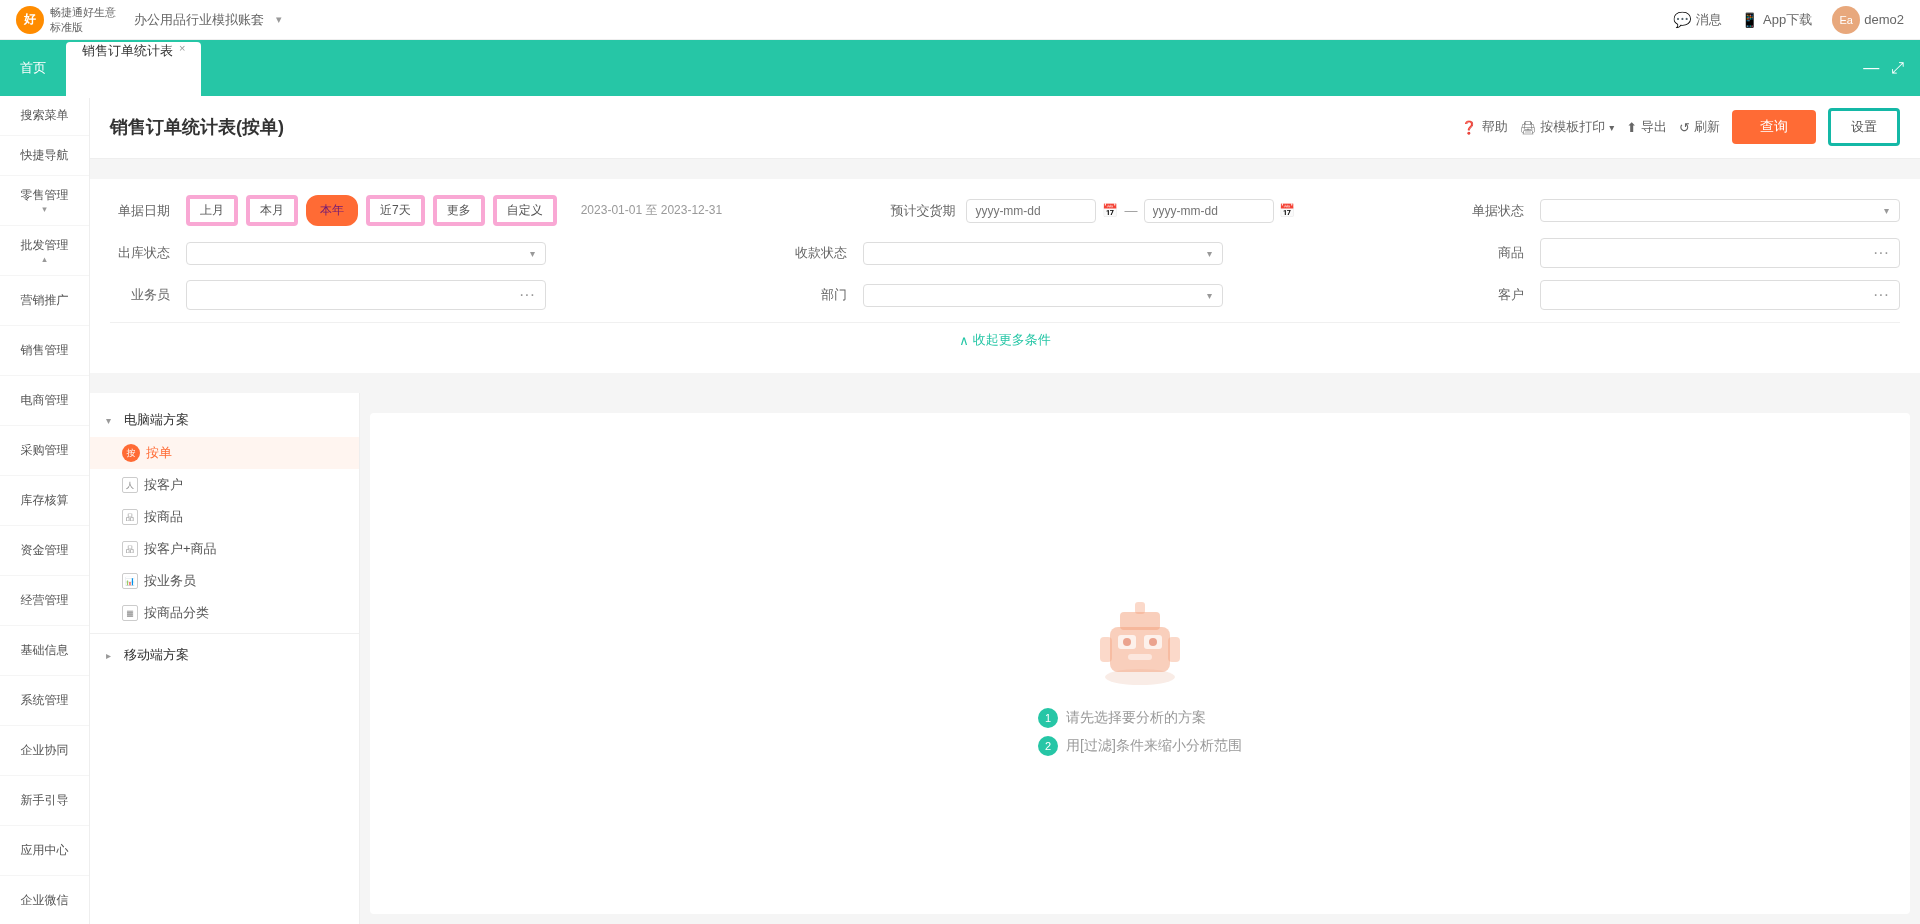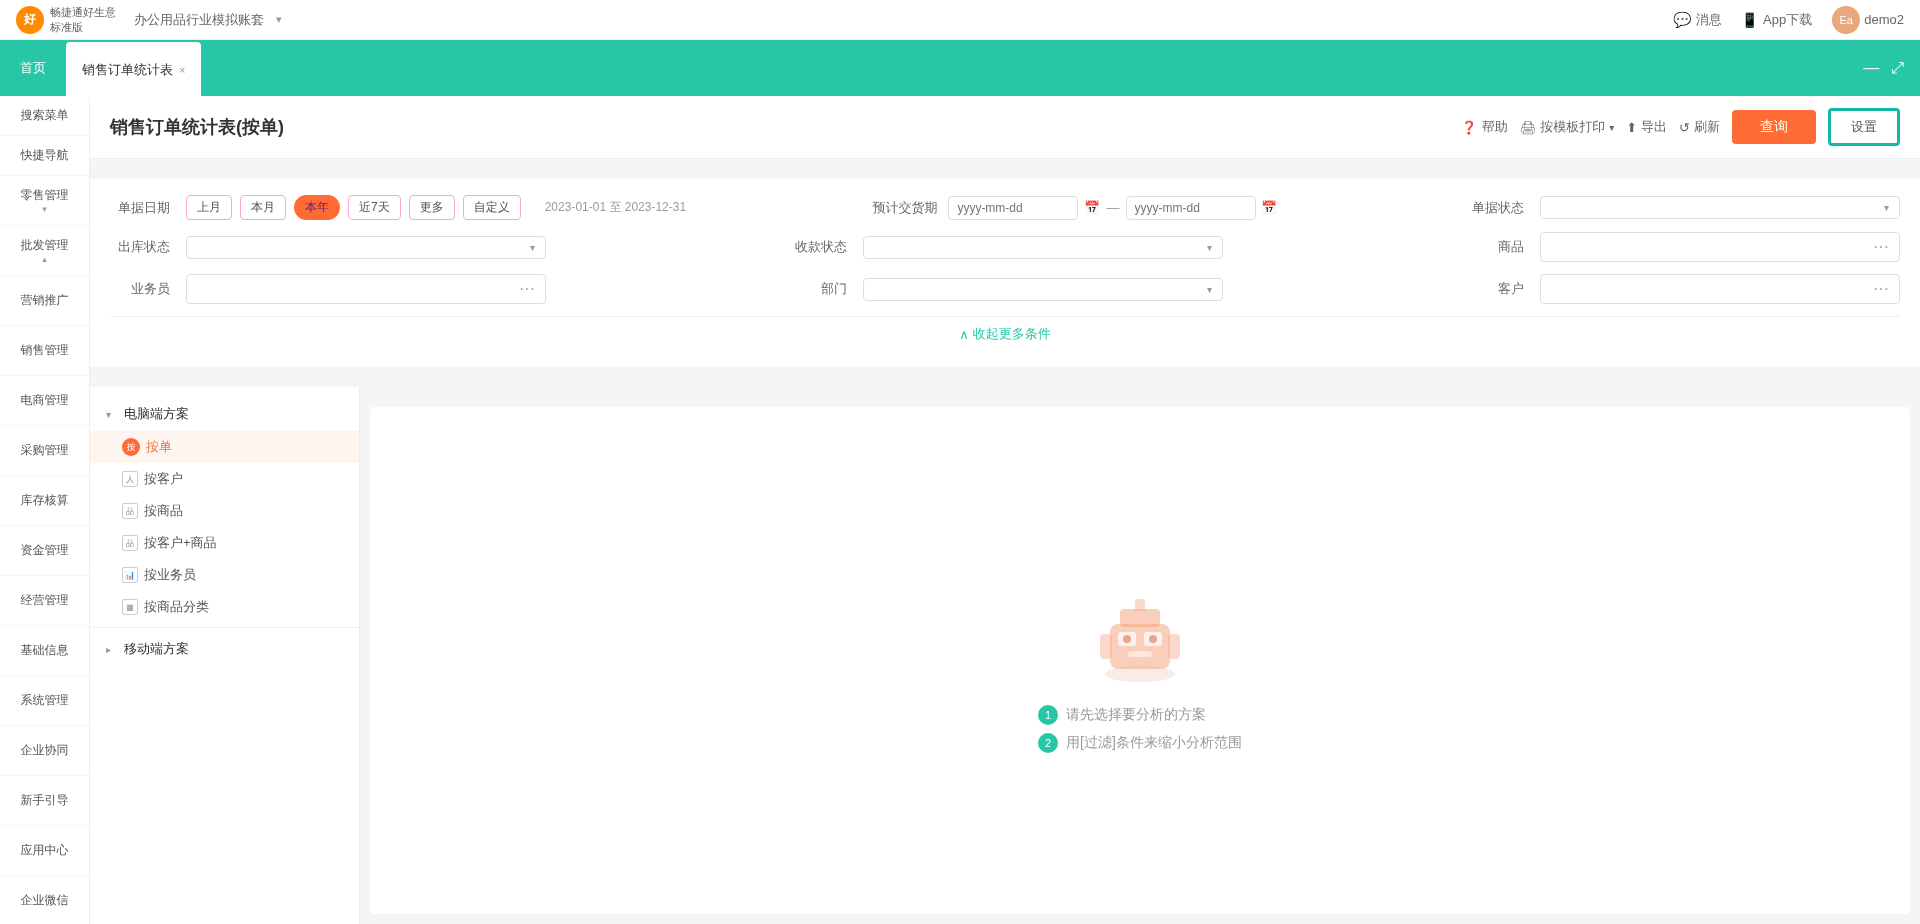--- a/index.html
+++ b/index.html
@@ -11,21 +11,21 @@
     .logo-area { display: flex; align-items: center; gap: 6px; }
     .logo-icon { width: 28px; height: 28px; background: #ff8c00; border-radius: 50%; display: flex; align-items: center; justify-content: center; color: #fff; font-size: 12px; font-weight: bold; }
     .logo-text { font-size: 11px; color: #666; line-height: 1.3; }
     .top-bar-right { display: flex; align-items: center; gap: 20px; }
     .top-bar-action { display: flex; align-items: center; gap: 4px; color: #666; font-size: 13px; cursor: pointer; }
     .user-avatar { width: 28px; height: 28px; background: #e8a87c; border-radius: 50%; display: flex; align-items: center; justify-content: center; color: #fff; font-size: 11px; }
 
     
     .tab-bar { height: 56px; background: #26c6a6; display: flex; align-items: center; padding: 0 0; flex-shrink: 0; position: relative; }
     .tab-home { padding: 0 20px; height: 100%; display: flex; align-items: center; color: #fff; font-size: 13px; cursor: pointer; }
-    .tab-item { height: 100%; display: flex; align-items: center; padding: 0 16px; background: #fff; color: #333; font-size: 13px; cursor: pointer; gap: 6px; border-radius: 4px 4px 0 0; margin-top: 4px; }
+    .tab-item { height: 100%; display: flex; padding: 0 16px; background: #fff; color: #333; font-size: 13px; cursor: pointer; gap: 6px; border-radius: 4px 4px 0 0; margin-top: 4px; }
     .tab-close { color: #999; font-size: 11px; cursor: pointer; }
     .tab-bar-actions { position: absolute; right: 16px; top: 50%; transform: translateY(-50%); display: flex; align-items: center; gap: 12px; }
     .tab-bar-btn { color: #fff; font-size: 16px; cursor: pointer; background: none; border: none; }
 
     
     .main-content { display: flex; flex: 1; overflow: hidden; }
 
     
     .sidebar { width: 90px; background: #fff; border-right: 1px solid #eee; flex-shrink: 0; overflow-y: auto; }
     .sidebar-item { height: 50px; display: flex; align-items: center; justify-content: center; flex-direction: column; cursor: pointer; font-size: 12px; color: #555; border-bottom: 1px solid #f5f5f5; position: relative; }
@@ -40,21 +40,21 @@
     .page-header { background: #fff; padding: 12px 20px 0 20px; border-bottom: 1px solid #eee; flex-shrink: 0; }
     .page-title-row { display: flex; align-items: center; justify-content: space-between; margin-bottom: 12px; }
     .page-title { font-size: 18px; font-weight: bold; color: #333; }
     .page-action-btn { display: flex; align-items: center; gap: 4px; color: #666; font-size: 13px; cursor: pointer; }
 
     
     .filter-area { background: #fff; padding: 16px 20px; flex-shrink: 0; }
     .filter-row { display: flex; align-items: center; gap: 16px; margin-bottom: 12px; flex-wrap: wrap; }
     .filter-label { color: #666; font-size: 13px; white-space: nowrap; width: 60px; text-align: right; flex-shrink: 0; }
     .filter-date-range { display: flex; align-items: center; gap: 8px; }
-    .date-btn { padding: 3px 10px; border: 1px solid #f9a8d4; border-radius: 4px; background: #fff; cursor: pointer; font-size: 12px; color: #555; }
+    .date-btn { padding: 3px 10px; border: 4px solid #f9a8d4; border-radius: 4px; background: #fff; cursor: pointer; font-size: 12px; color: #555; }
     .date-btn.active { background: #ff6b35; color: #701a75; border-color: #ff6b35; border-radius: 12px; }
     .date-input { padding: 4px 8px; border: 1px solid #ddd; border-radius: 4px; font-size: 12px; color: #999; width: 130px; }
     .filter-select { padding: 5px 10px; border: 1px solid #ddd; border-radius: 4px; background: #fff; font-size: 13px; color: #333; width: 240px; display: flex; align-items: center; justify-content: space-between; cursor: pointer; }
     .filter-select-wide { width: 360px; }
     .filter-select .arrow { color: #999; font-size: 10px; }
     .filter-input { padding: 5px 10px; border: 1px solid #ddd; border-radius: 4px; font-size: 13px; color: #333; width: 240px; display: flex; align-items: center; justify-content: space-between; cursor: pointer; }
     .filter-dots { color: #999; font-size: 16px; cursor: pointer; }
     .collapse-btn { display: flex; align-items: center; justify-content: center; gap: 4px; color: #26c6a6; font-size: 13px; cursor: pointer; padding: 8px; background: #fff; border-top: 1px solid #f0f0f0; }
 
     

